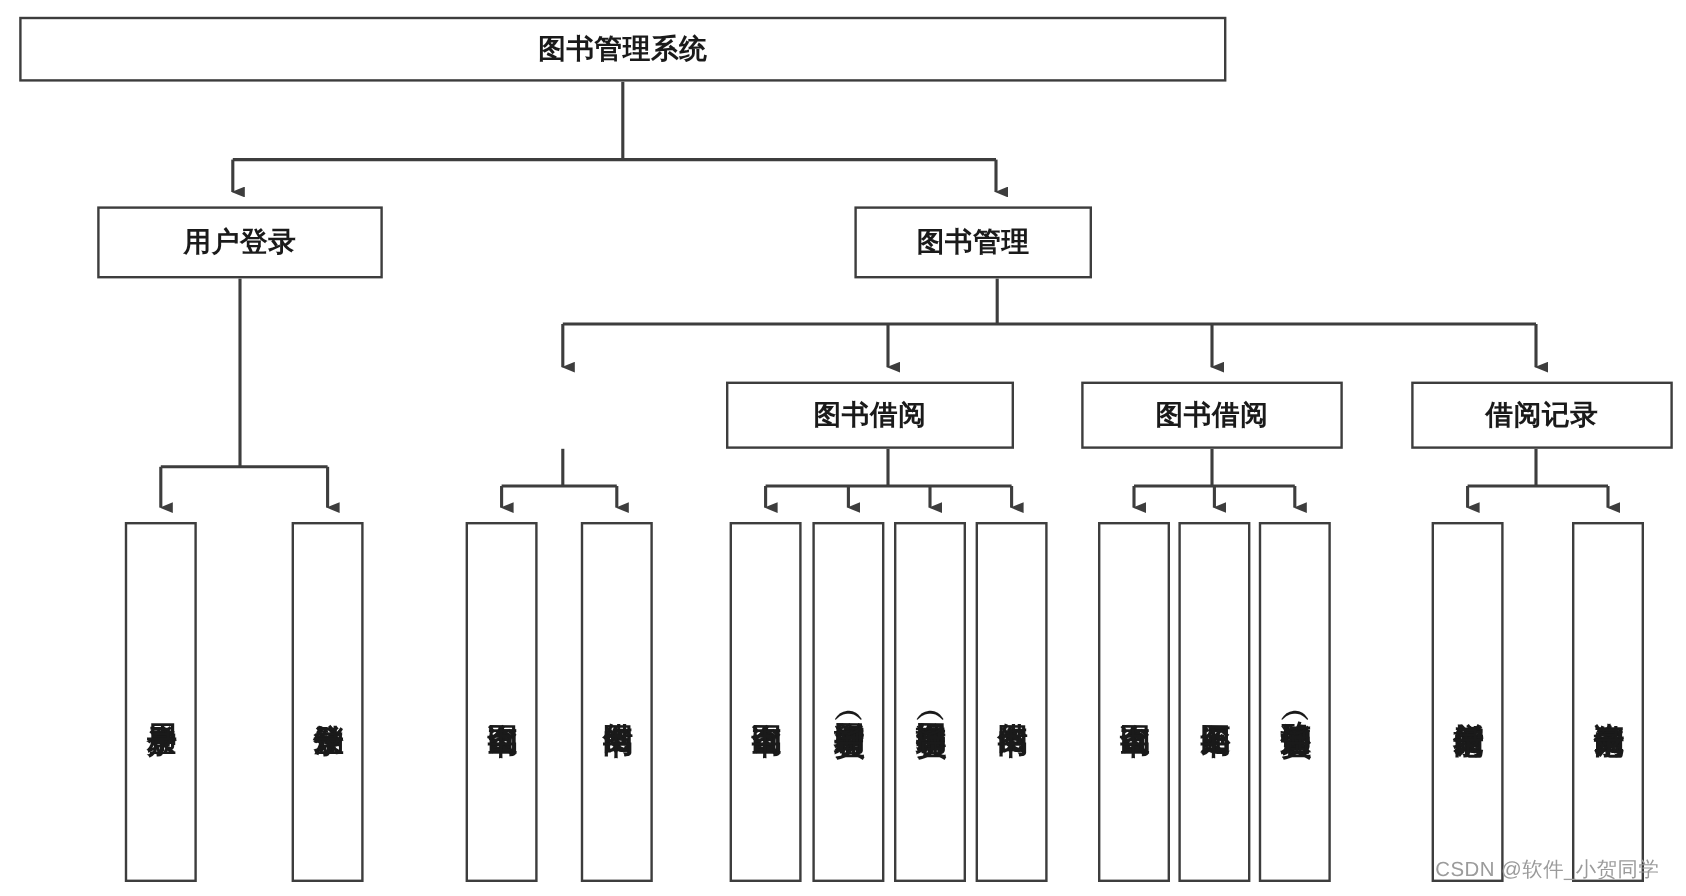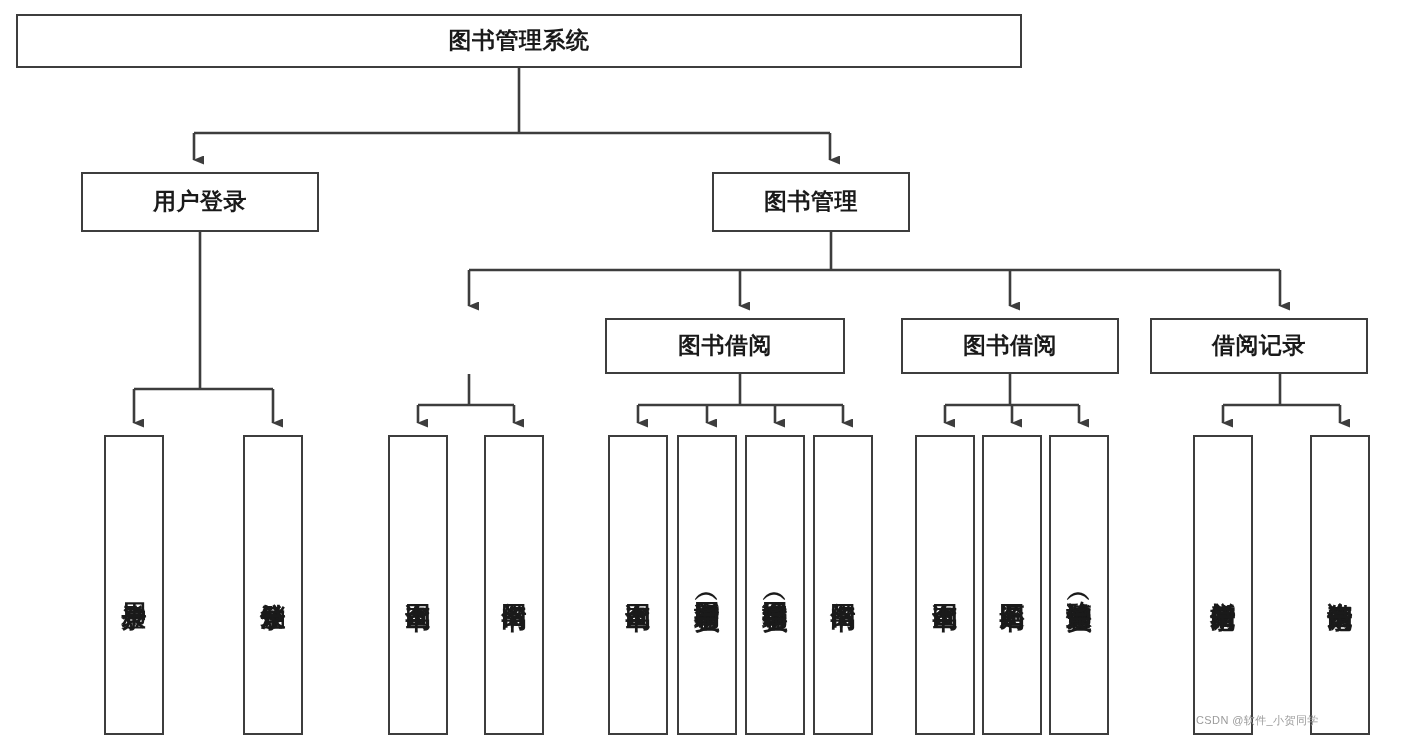--- a/index.html
+++ b/index.html
@@ -59,21 +59,21 @@
     font-size: 25px;
     line-height: 1.08;
     letter-spacing: 1px;
     white-space: nowrap;
     -webkit-writing-mode: vertical-rl;
   }
   #watermark {
     position: absolute;
     left: 1196px;
     top: 713px;
-    font-size: 11px;
+    font-size: 17px;
     color: #9b9b9b;
     letter-spacing: 0.4px;
     white-space: nowrap;
     pointer-events: none;
     text-align: center;
   }
 </style>
 </head>
 <body>
 
@@ -132,21 +132,21 @@
   <div class="node horiz" style="left:712px; top:172px; width:198px; height:60px;">
     <span class="node-label">图书管理</span>
   </div>
 
   <div class="node horiz" style="left:605px; top:318px; width:240px; height:56px;">
     <span class="node-label">图书借阅</span>
   </div>
   <div class="node horiz" style="left:901px; top:318px; width:218px; height:56px;">
     <span class="node-label">图书借阅</span>
   </div>
-  <div class="node horiz" style="left:1150px; top:318px; width:218px; height:56px;">
+  <div class="node horiz" style="left:1176px; top:318px; width:218px; height:56px;">
     <span class="node-label">借阅记录</span>
   </div>
 
   <div class="node vert" style="left:104px; top:435px; width:60px; height:300px;">
     <span class="node-label">用户登录</span>
   </div>
   <div class="node vert" style="left:243px; top:435px; width:60px; height:300px;">
     <span class="node-label">注销登录</span>
   </div>
 

